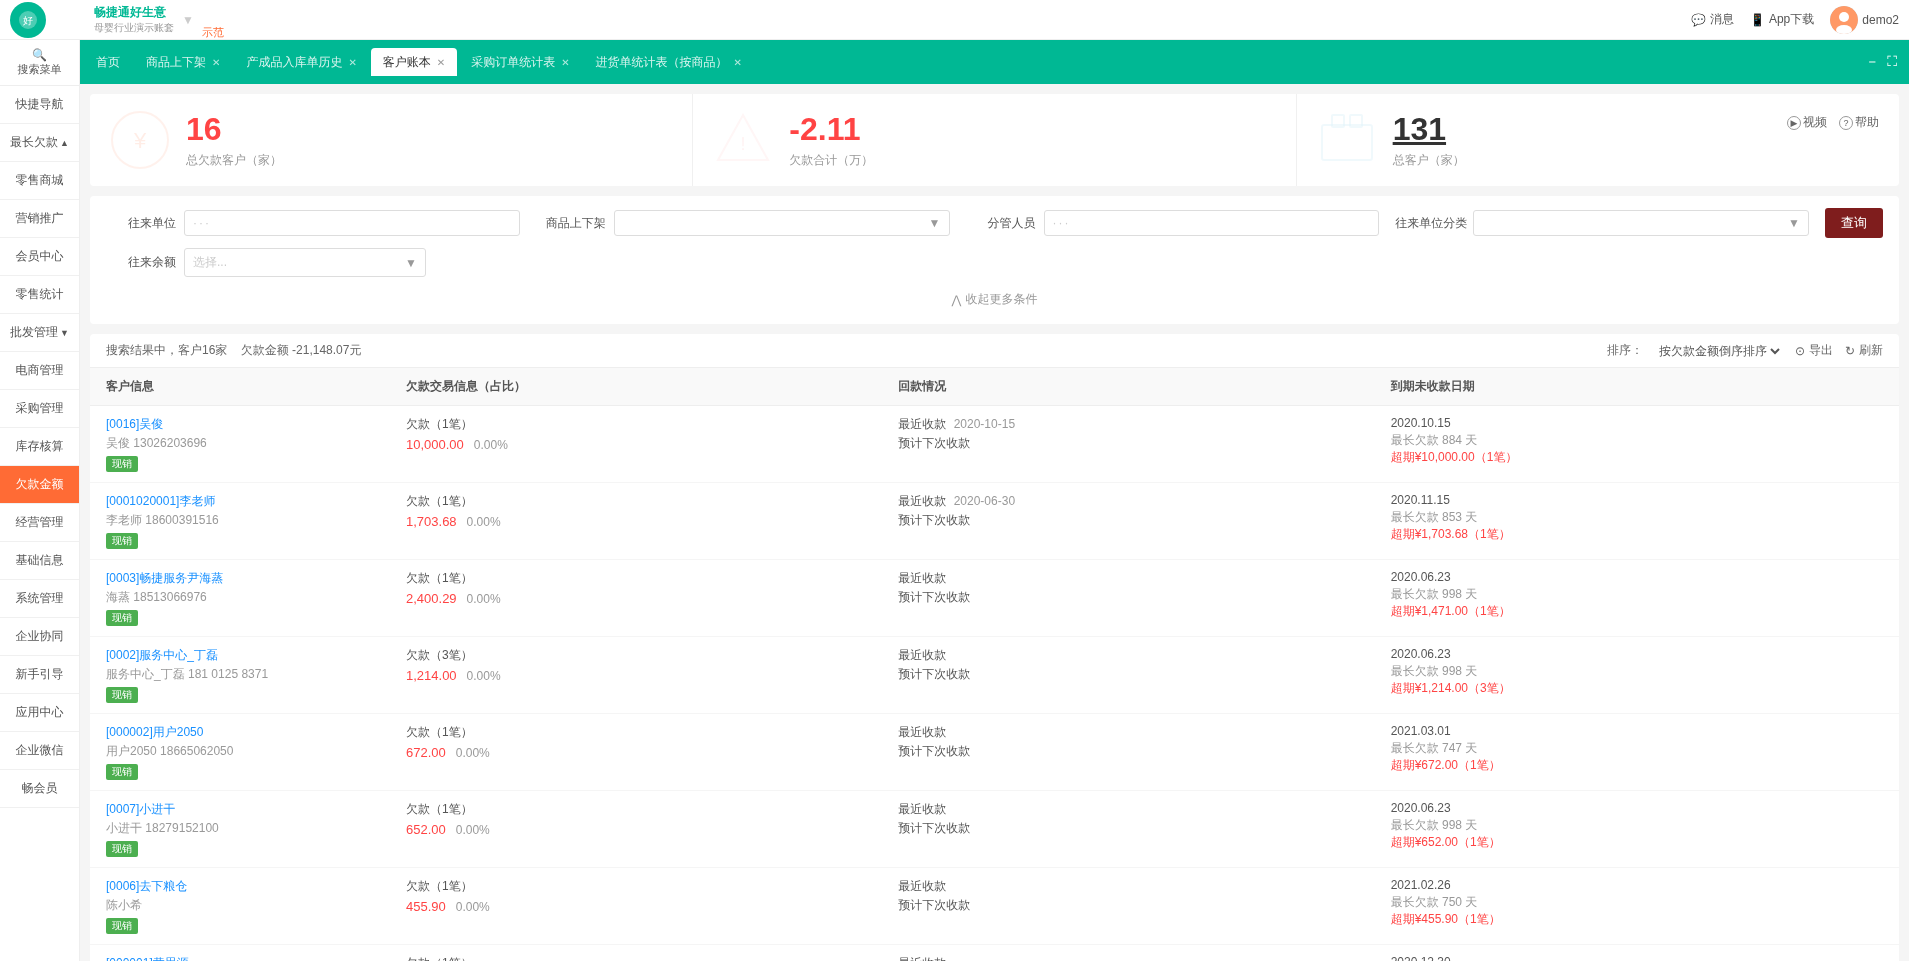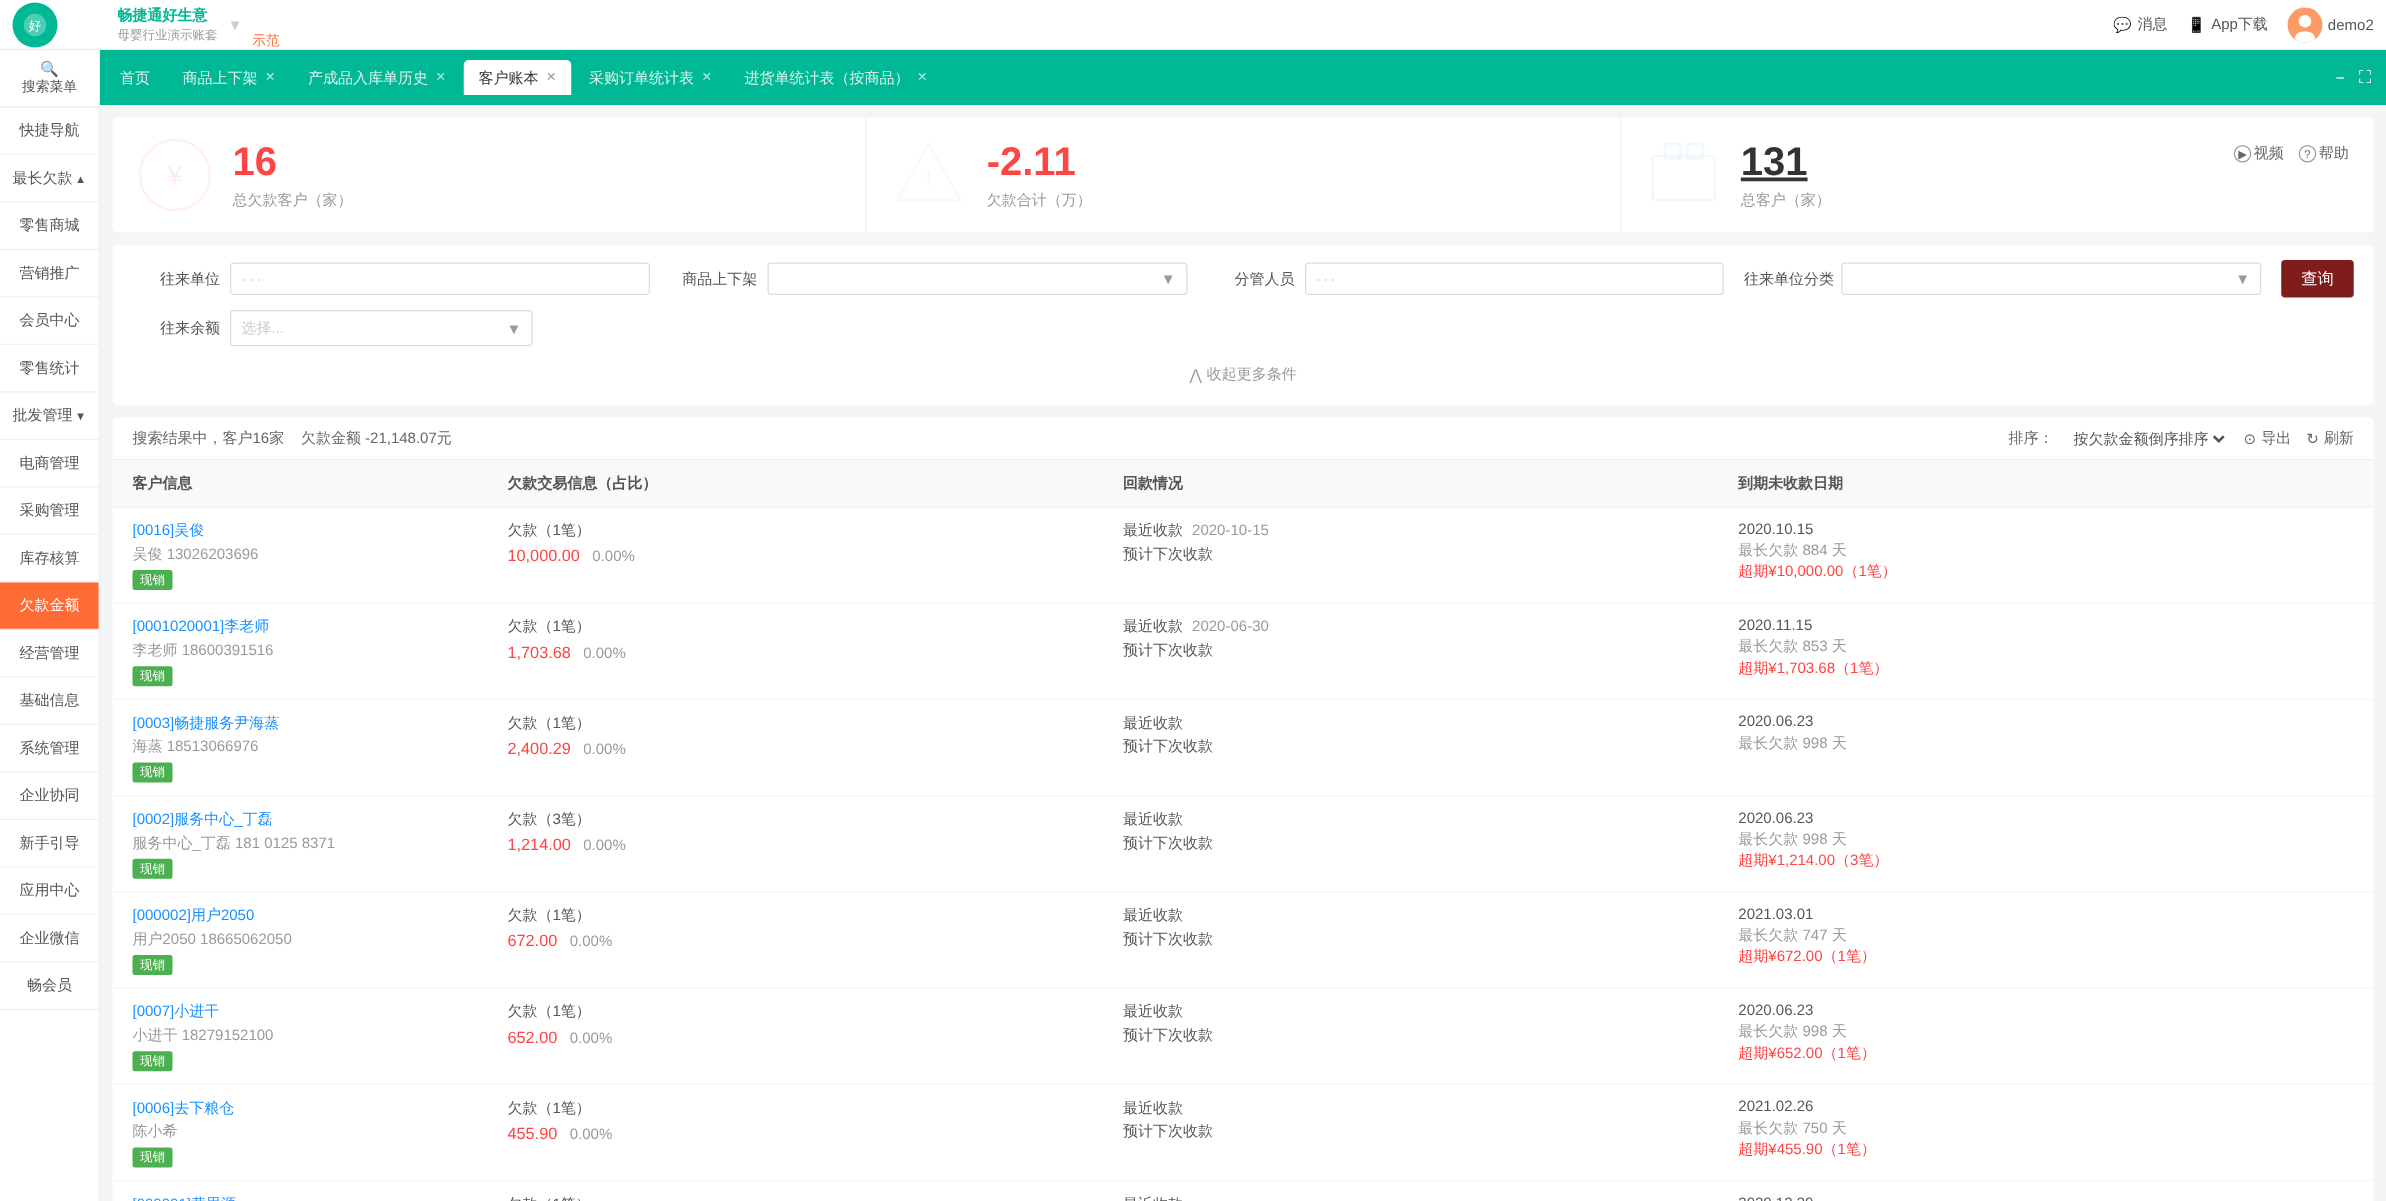--- a/index.html
+++ b/index.html
@@ -433,20 +433,21 @@
             </div>
             <div>
               <div class="collection-row">
                 <span>最近收款</span>
               </div>
               <div class="collection-row">预计下次收款</div>
             </div>
             <div>
               <div class="overdue-date">2020.06.23</div>
               <div class="overdue-days">最长欠款 998 天</div>
+              <div class="overdue-text">超期¥1,471.00（1笔）</div>
             </div>
           </div>
 
           <div class="table-row">
             <div>
               <div class="customer-name">[0002]服务中心_丁磊</div>
               <div class="customer-phone">服务中心_丁磊 181 0125 8371</div>
               <span class="tag-xianjin">现销</span>
             </div>
             <div>

